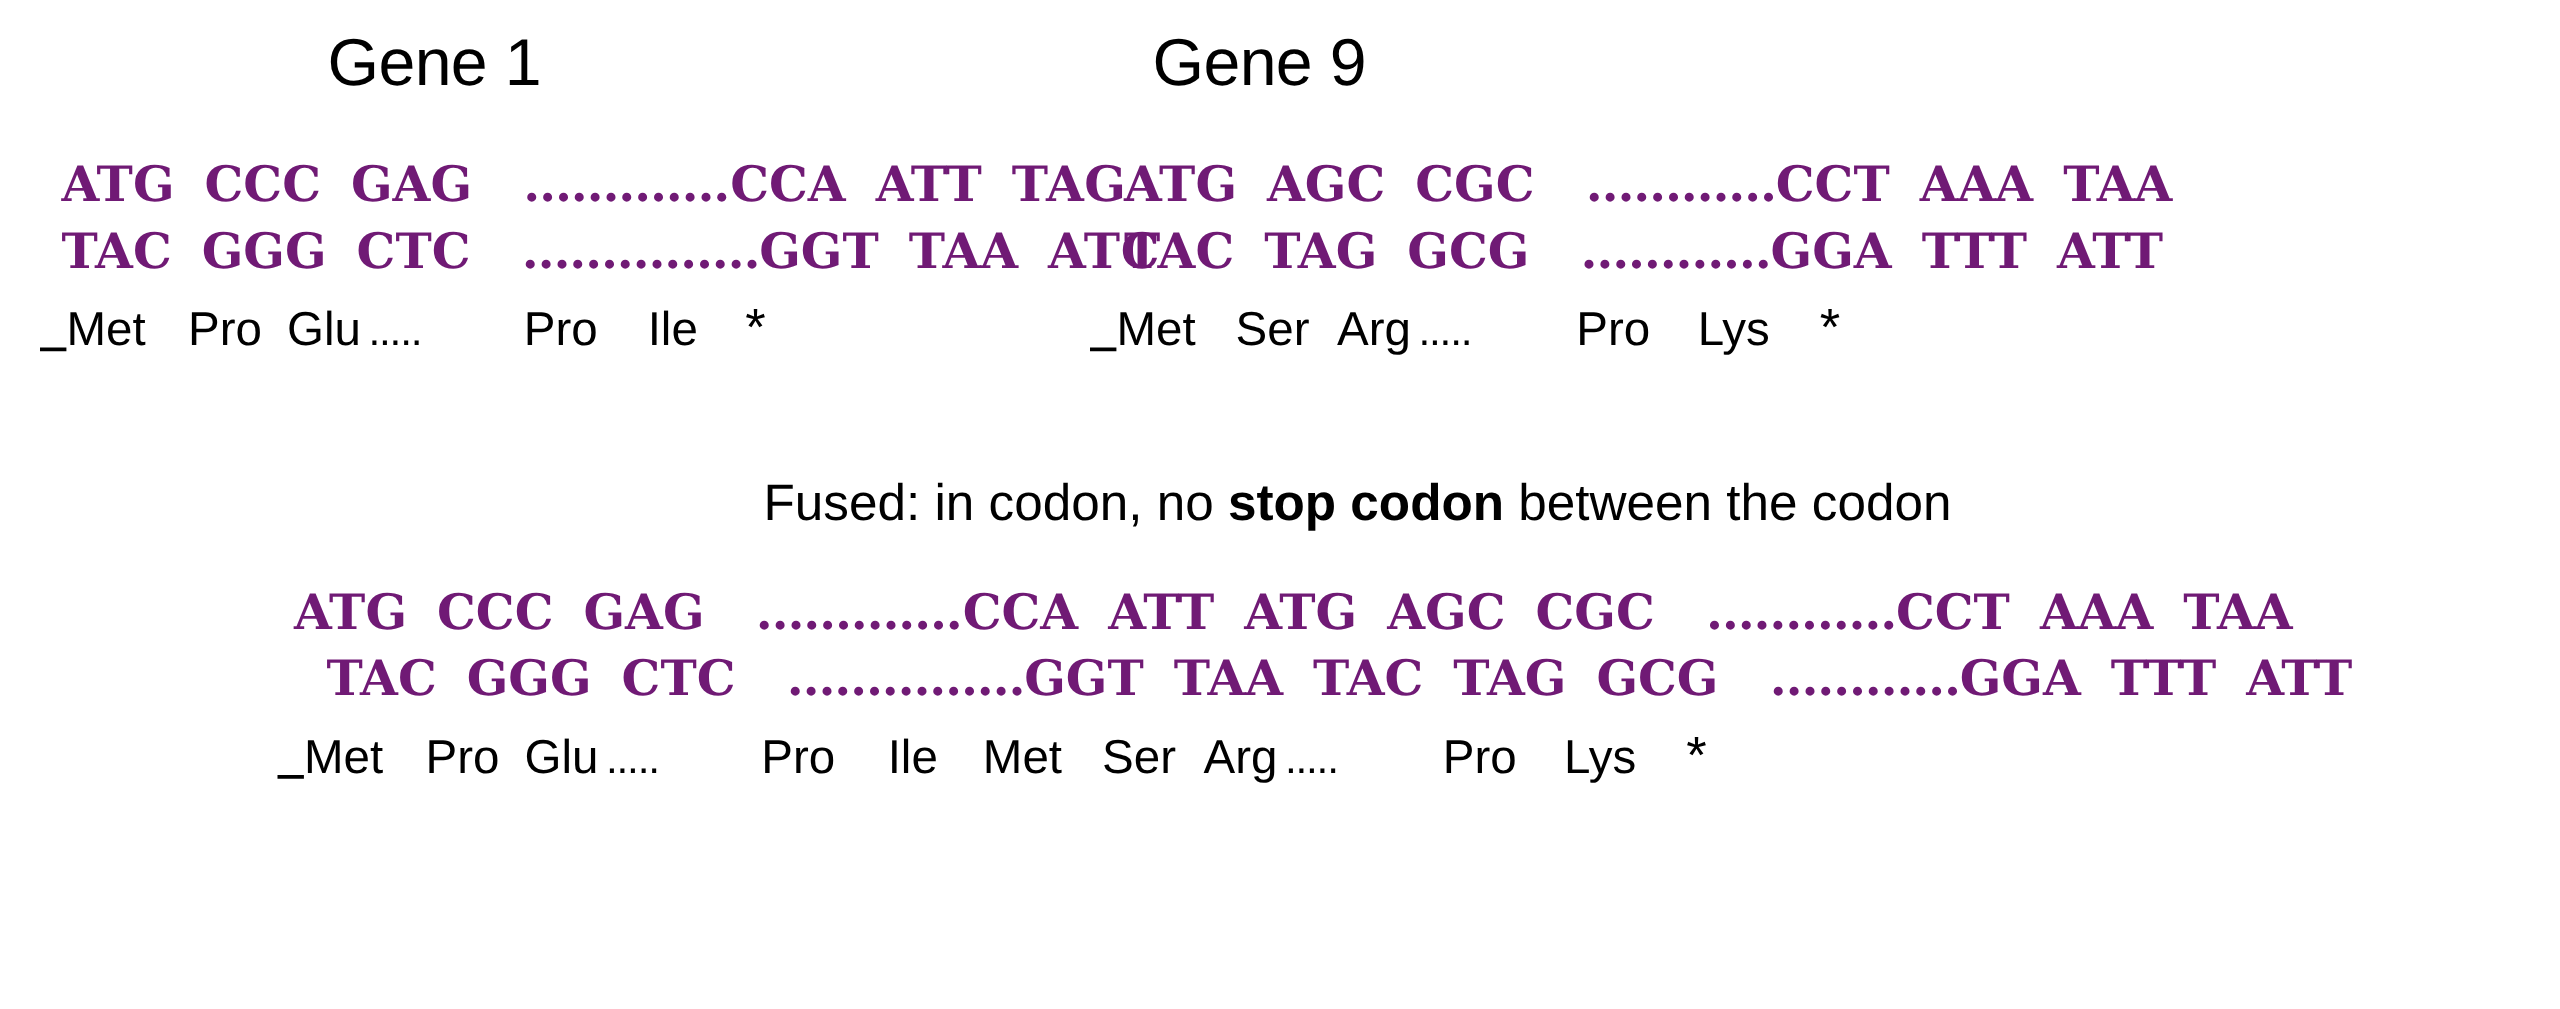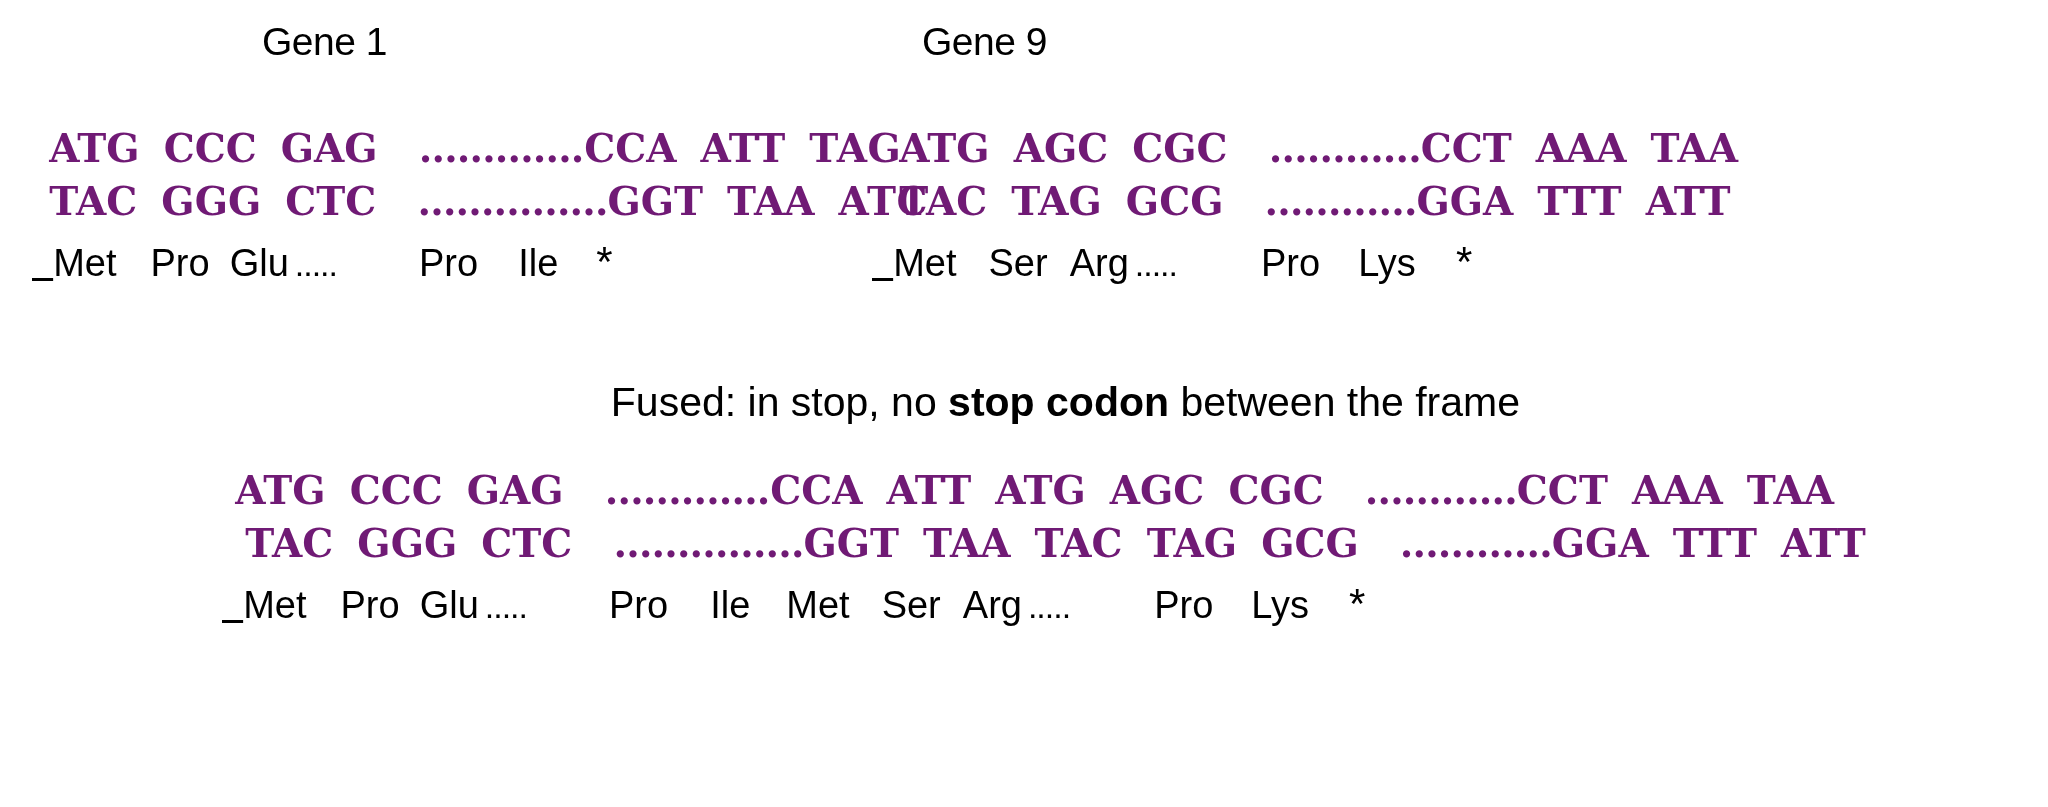--- a/index.html
+++ b/index.html
@@ -15,21 +15,21 @@
     color: #000000;
     position: relative;
   }
 
   
   .abs { position: absolute; white-space: pre; }
 
   
   .gene-title {
     font-family: "Liberation Sans", sans-serif;
-    font-size: 39px;
+    font-size: 53px;
     font-weight: 400;
     letter-spacing: -0.5px;
     color: #000;
   }
 
   
   .dna-row {
     font-family: "DejaVu Serif", "Liberation Serif", serif;
     font-size: 39px;
     font-weight: 700;
@@ -95,26 +95,26 @@
 
 <div class="abs dna-row" style="left:872px; top:143px;">
   <span class="codon">TAC</span><span class="gap-md"></span><span class="codon">TAG</span><span class="gap-md"></span><span class="codon">GCG</span><span class="gap-md"></span><span class="gap-sm"></span><span class="dots">…………</span><span class="codon">GGA</span><span class="gap-md"></span><span class="codon">TTT</span><span class="gap-md"></span><span class="codon">ATT</span>
 </div>
 
 <div class="abs aa-row" style="left:872px; top:203px;">
   <span class="aa">Met</span><span style="display:inline-block;width:32px;"></span><span class="aa">Ser</span><span style="display:inline-block;width:22px;"></span><span class="aa">Arg</span><span style="display:inline-block;width:6px;"></span><span class="aa-dots">.....</span><span style="display:inline-block;width:84px;"></span><span class="aa">Pro</span><span style="display:inline-block;width:38px;"></span><span class="aa">Lys</span><span style="display:inline-block;width:40px;"></span><span class="star">*</span>
 </div>
 
 <div class="abs fused-caption" style="left:588px; top:332px;">
-  <span>Fused: in stop, no </span><b>stop codon</b><span> between the frame</span>
+  <span>Fused: in codon, no </span><b>stop codon</b><span> between the codon</span>
 </div>
 
 <div class="abs dna-row" style="left:208px; top:432px;">
   <span class="codon">ATG</span><span class="gap-md"></span><span class="codon">CCC</span><span class="gap-md"></span><span class="codon">GAG</span><span class="gap-md"></span><span class="gap-sm"></span><span class="dots">…………</span><span class="codon">.</span><span class="codon">CCA</span><span class="gap-md"></span><span class="codon">ATT</span><span class="gap-md"></span><span class="codon">ATG</span><span class="gap-md"></span><span class="codon">AGC</span><span class="gap-md"></span><span class="codon">CGC</span><span class="gap-md"></span><span class="gap-sm"></span><span class="dots">…………</span><span class="codon">CCT</span><span class="gap-md"></span><span class="codon">AAA</span><span class="gap-md"></span><span class="codon">TAA</span>
 </div>
 
-<div class="abs dna-row" style="left:218px; top:485px;">
+<div class="abs dna-row" style="left:234px; top:485px;">
   <span class="codon">TAC</span><span class="gap-md"></span><span class="codon">GGG</span><span class="gap-md"></span><span class="codon">CTC</span><span class="gap-md"></span><span class="gap-sm"></span><span class="dots">……………</span><span class="codon">GGT</span><span class="gap-md"></span><span class="codon">TAA</span><span class="gap-md"></span><span class="codon">TAC</span><span class="gap-md"></span><span class="codon">TAG</span><span class="gap-md"></span><span class="codon">GCG</span><span class="gap-md"></span><span class="gap-sm"></span><span class="dots">…………</span><span class="codon">GGA</span><span class="gap-md"></span><span class="codon">TTT</span><span class="gap-md"></span><span class="codon">ATT</span>
 </div>
 
 <div class="abs aa-row" style="left:222px; top:545px;">
   <span class="aa">Met</span><span style="display:inline-block;width:34px;"></span><span class="aa">Pro</span><span style="display:inline-block;width:20px;"></span><span class="aa">Glu</span><span style="display:inline-block;width:6px;"></span><span class="aa-dots">.....</span><span style="display:inline-block;width:82px;"></span><span class="aa">Pro</span><span style="display:inline-block;width:42px;"></span><span class="aa">Ile</span><span style="display:inline-block;width:36px;"></span><span class="aa">Met</span><span style="display:inline-block;width:32px;"></span><span class="aa">Ser</span><span style="display:inline-block;width:22px;"></span><span class="aa">Arg</span><span style="display:inline-block;width:6px;"></span><span class="aa-dots">.....</span><span style="display:inline-block;width:84px;"></span><span class="aa">Pro</span><span style="display:inline-block;width:38px;"></span><span class="aa">Lys</span><span style="display:inline-block;width:40px;"></span><span class="star">*</span>
 </div>
 
 </body></html>

